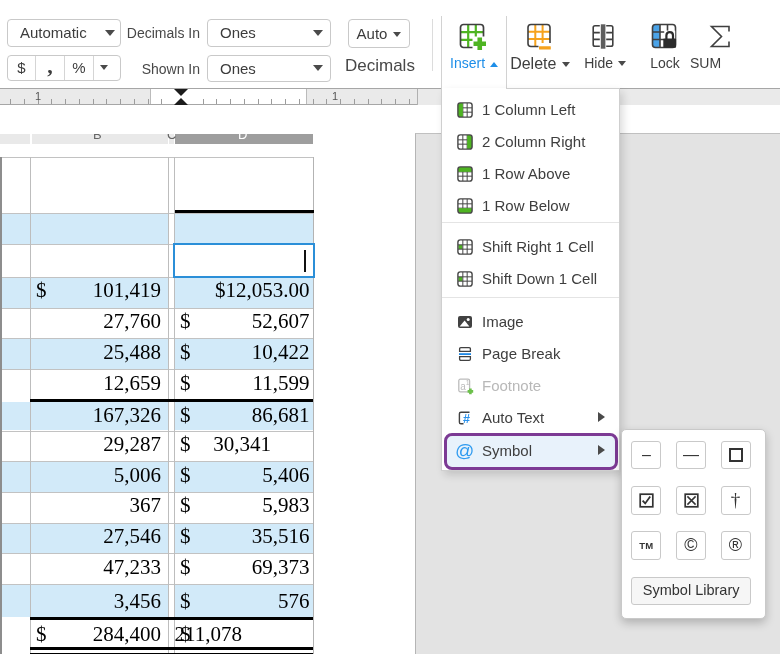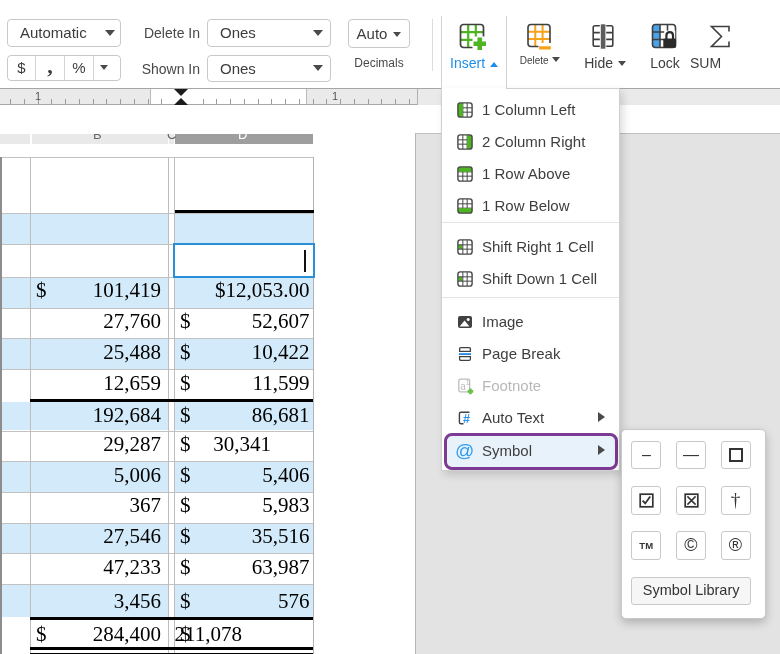--- a/index.html
+++ b/index.html
@@ -2,46 +2,46 @@
 <html><head><meta charset="utf-8"><style>html,body{margin:0;padding:0}body{width:780px;height:654px;position:relative;overflow:hidden;background:#fff;font-family:"Liberation Sans",sans-serif}div{position:absolute;box-sizing:border-box}.chev{width:0;height:0;border-left:5px solid transparent;border-right:5px solid transparent;border-top:6px solid #4a4a4a}.chevs{display:inline-block;width:0;height:0;border-left:4.5px solid transparent;border-right:4.5px solid transparent;border-top:5.5px solid #4a4a4a;margin-left:6px;vertical-align:2px}.arrR{width:0;height:0;border-top:5.5px solid transparent;border-bottom:5.5px solid transparent;border-left:7.5px solid #4a4a4a}.mi{font-size:15px;color:#3e3e3e;line-height:32px;white-space:nowrap}.num{font-family:"Liberation Serif",serif;font-size:21px;color:#000;white-space:nowrap}</style></head><body>
 <div style="left:7px;top:19px;width:114px;height:28px;border:1px solid #c9c9c9;border-radius:4px;font-size:15px;color:#3c3c3c;line-height:26px;padding-left:12px">Automatic</div>
 <div class="chev" style="left:105px;top:30px"></div>
 <div style="left:7px;top:55px;width:114px;height:26px;border:1px solid #c9c9c9;border-radius:4px;display:flex;align-items:stretch;font-size:15px;color:#3c3c3c">
     <span style="flex:0 0 27px;border-right:1px solid #d5d5d5;text-align:center;line-height:24px">$</span>
     <span style="flex:0 0 28px;border-right:1px solid #d5d5d5;text-align:center;line-height:20px;font-weight:bold;font-size:22px;font-family:&quot;Liberation Serif&quot;,serif">,</span>
     <span style="flex:0 0 28px;border-right:1px solid #d5d5d5;text-align:center;line-height:24px">%</span>
     <span style="flex:1;position:relative"></span>
   </div>
 <div class="chev" style="left:100px;top:65px;border-left-width:4.5px;border-right-width:4.5px;border-top-width:5.5px"></div>
-<div style="left:100px;top:25px;width:100px;text-align:right;font-size:14px;color:#484848">Delete In</div>
+<div style="left:100px;top:25px;width:100px;text-align:right;font-size:14px;color:#484848">Decimals In</div>
 <div style="left:100px;top:61px;width:100px;text-align:right;font-size:14px;color:#484848">Shown In</div>
 <div style="left:207px;top:19px;width:124px;height:28px;border:1px solid #c9c9c9;border-radius:4px;font-size:15px;color:#3c3c3c;line-height:26px;padding-left:12px">Ones</div>
 <div class="chev" style="left:313px;top:30px"></div>
 <div style="left:207px;top:55px;width:124px;height:27px;border:1px solid #c9c9c9;border-radius:4px;font-size:15px;color:#3c3c3c;line-height:25px;padding-left:12px">Ones</div>
 <div class="chev" style="left:313px;top:65px"></div>
 <div style="left:348px;top:19px;width:62px;height:29px;border:1px solid #c9c9c9;border-radius:4px;font-size:15px;color:#3c3c3c;line-height:27px;text-align:center">Auto<span class="chevs"></span></div>
-<div style="left:345px;top:56px;width:68px;text-align:center;font-size:12px;color:#484848">Decimals</div>
+<div style="left:345px;top:56px;width:68px;text-align:center;font-size:17px;color:#484848">Decimals</div>
 <div style="left:432px;top:19px;width:1px;height:52px;background:#dcdcdc"></div>
 <div style="left:441px;top:16px;width:66px;height:72px;background:#fff;border-left:1px solid #d2d2d2;border-right:1px solid #d2d2d2;z-index:5"></div>
 <div style="left:459px;top:23px;z-index:6"><svg width="28" height="28" viewBox="0 0 28 28">
       <rect x="1.5" y="1.5" width="23" height="23" rx="3" fill="#fff"></rect>
       <path d="M9.2 1.5 V24.5 M16.8 1.5 V22 M1.5 9.2 H24.5 M1.5 16.8 H15" stroke="#4eb422" stroke-width="2.2" fill="none"></path>
       <rect x="1.5" y="1.5" width="23" height="23" rx="3" fill="none" stroke="#3f3f3f" stroke-width="1.7"></rect>
       <rect x="13.5" y="13.5" width="14.5" height="14.5" fill="#fff"></rect>
       <path d="M20.75 14.5 V27 M14.5 20.75 H27" stroke="#4eb422" stroke-width="4.6" fill="none"></path>
     </svg></div>
 <div style="left:441px;top:55px;width:66px;text-align:center;font-size:14px;color:#1e8ee8;z-index:6">Insert <span style="display:inline-block;width:0;height:0;border-left:4.5px solid transparent;border-right:4.5px solid transparent;border-bottom:5.5px solid #1e8ee8;margin-left:1px;vertical-align:1px"></span></div>
 <div style="left:526px;top:23px"><svg width="28" height="28" viewBox="0 0 28 28">
       <rect x="2" y="1.5" width="22" height="22" rx="3" fill="#fff"></rect>
       <path d="M9.3 1.5 V23.5 M16.6 1.5 V23.5 M2 8.8 H24 M2 16.1 H24" stroke="#f6a21d" stroke-width="2" fill="none"></path>
       <rect x="2" y="1.5" width="22" height="22" rx="3" fill="none" stroke="#3f3f3f" stroke-width="1.6"></rect>
       <rect x="12.5" y="20" width="15.5" height="8" fill="#fff"></rect>
       <rect x="13" y="23.2" width="11.8" height="3.4" rx="0.5" fill="#f6a21d"></rect>
     </svg></div>
-<div style="left:505px;top:55px;width:70px;text-align:center;font-size:10px;color:#3e3e3e">Delete <span class="chevs" style="margin-left:1px"></span></div>
+<div style="left:505px;top:55px;width:70px;text-align:center;font-size:16px;color:#3e3e3e">Delete <span class="chevs" style="margin-left:1px"></span></div>
 <div style="left:590px;top:23px"><svg width="28" height="28" viewBox="0 0 28 28">
       <path d="M9.8 2.8 H5 Q3.2 2.8 3.2 4.6 V21.4 Q3.2 23.2 5 23.2 H9.8 M3.2 9.6 H9.8 M3.2 16.4 H9.8" stroke="#3f3f3f" stroke-width="1.6" fill="none"></path>
       <path d="M16.2 2.8 H21 Q22.8 2.8 22.8 4.6 V21.4 Q22.8 23.2 21 23.2 H16.2 M22.8 9.6 H16.2 M22.8 16.4 H16.2" stroke="#3f3f3f" stroke-width="1.6" fill="none"></path>
       <rect x="10.8" y="1.3" width="4.6" height="24.4" fill="#5d5d5d"></rect>
     </svg></div>
 <div style="left:574px;top:55px;width:62px;text-align:center;font-size:14px;color:#3e3e3e">Hide <span class="chevs" style="margin-left:1px"></span></div>
 <div style="left:651px;top:23px"><svg width="28" height="28" viewBox="0 0 28 28">
       <rect x="1.5" y="1.5" width="23" height="23" rx="3" fill="#fff"></rect>
       <path d="M1.5 1.5 h7.5 v23 h-7.5 z" fill="#4aa3e8" clip-path="inset(0 round 3px)"></path>
       <path d="M9 1.5 V24.5 M16.5 1.5 V24.5 M1.5 9 H24.5 M1.5 16.5 H24.5" stroke="#3f3f3f" stroke-width="1.6" fill="none"></path>
@@ -155,38 +155,38 @@
 <div class="num" style="left:174.5px;top:277.2px;width:135px;height:30px;line-height:27px;text-align:right;z-index:3">$12,053.00</div>
 <div class="num" style="left:32px;top:308.3px;width:129px;height:30px;line-height:27px;text-align:right;z-index:3">27,760</div>
 <div class="num" style="left:180px;top:308.3px;height:30px;line-height:27px;z-index:3">$</div>
 <div class="num" style="left:174.5px;top:308.3px;width:135px;height:30px;line-height:27px;text-align:right;z-index:3">52,607</div>
 <div class="num" style="left:32px;top:339.0px;width:129px;height:30px;line-height:27px;text-align:right;z-index:3">25,488</div>
 <div class="num" style="left:180px;top:339.0px;height:30px;line-height:27px;z-index:3">$</div>
 <div class="num" style="left:174.5px;top:339.0px;width:135px;height:30px;line-height:27px;text-align:right;z-index:3">10,422</div>
 <div class="num" style="left:32px;top:369.7px;width:129px;height:29px;line-height:27px;text-align:right;z-index:3">12,659</div>
 <div class="num" style="left:180px;top:369.7px;height:29px;line-height:27px;z-index:3">$</div>
 <div class="num" style="left:174.5px;top:369.7px;width:135px;height:29px;line-height:27px;text-align:right;z-index:3">11,599</div>
-<div class="num" style="left:32px;top:402.2px;width:129px;height:28px;line-height:27px;text-align:right;z-index:3">192,684</div>
+<div class="num" style="left:32px;top:402.2px;width:129px;height:28px;line-height:27px;text-align:right;z-index:3">167,326</div>
 <div class="num" style="left:180px;top:402.2px;height:28px;line-height:27px;z-index:3">$</div>
 <div class="num" style="left:174.5px;top:402.2px;width:135px;height:28px;line-height:27px;text-align:right;z-index:3">86,681</div>
 <div class="num" style="left:32px;top:431.0px;width:129px;height:30px;line-height:27px;text-align:right;z-index:3">29,287</div>
 <div class="num" style="left:180px;top:431.0px;height:30px;line-height:27px;z-index:3">$</div>
 <div class="num" style="left:174.5px;top:431.0px;width:135px;height:30px;line-height:27px;text-align:center;z-index:3">30,341</div>
 <div class="num" style="left:32px;top:461.6px;width:129px;height:30px;line-height:27px;text-align:right;z-index:3">5,006</div>
 <div class="num" style="left:180px;top:461.6px;height:30px;line-height:27px;z-index:3">$</div>
 <div class="num" style="left:174.5px;top:461.6px;width:135px;height:28px;line-height:27px;text-align:right;z-index:3">5,406</div>
 <div class="num" style="left:32px;top:492.3px;width:129px;height:30px;line-height:27px;text-align:right;z-index:3">367</div>
 <div class="num" style="left:180px;top:492.3px;height:30px;line-height:27px;z-index:3">$</div>
 <div class="num" style="left:174.5px;top:492.3px;width:135px;height:30px;line-height:27px;text-align:right;z-index:3">5,983</div>
 <div class="num" style="left:32px;top:523.0px;width:129px;height:30px;line-height:27px;text-align:right;z-index:3">27,546</div>
 <div class="num" style="left:180px;top:523.0px;height:30px;line-height:27px;z-index:3">$</div>
 <div class="num" style="left:174.5px;top:523.0px;width:135px;height:30px;line-height:27px;text-align:right;z-index:3">35,516</div>
 <div class="num" style="left:32px;top:553.7px;width:129px;height:30px;line-height:27px;text-align:right;z-index:3">47,233</div>
 <div class="num" style="left:180px;top:553.7px;height:30px;line-height:27px;z-index:3">$</div>
-<div class="num" style="left:174.5px;top:553.7px;width:135px;height:30px;line-height:27px;text-align:right;z-index:3">63,987</div>
+<div class="num" style="left:174.5px;top:553.7px;width:135px;height:30px;line-height:27px;text-align:right;z-index:3">69,373</div>
 <div class="num" style="left:32px;top:587.7px;width:129px;height:29px;line-height:27px;text-align:right;z-index:3">3,456</div>
 <div class="num" style="left:180px;top:587.7px;height:29px;line-height:27px;z-index:3">$</div>
 <div class="num" style="left:174.5px;top:587.7px;width:135px;height:29px;line-height:27px;text-align:right;z-index:3">576</div>
 <div class="num" style="left:36px;top:621.2px;height:26px;line-height:27px;z-index:3">$</div>
 <div class="num" style="left:32px;top:621.2px;width:129px;height:26px;line-height:27px;text-align:right;z-index:3">284,400</div>
 <div class="num" style="left:180px;top:621.2px;height:26px;line-height:27px;z-index:3">$</div>
 <div class="num" style="left:174.5px;top:621.2px;width:135px;height:26px;line-height:27px;z-index:3">211,078</div>
 <div style="left:441px;top:88px;width:179px;height:383px;background:#fff;border-left:1px solid #cfcfcf;border-right:1px solid #cfcfcf;border-bottom:1px solid #cfcfcf;box-shadow:3px 4px 8px rgba(0,0,0,0.14);z-index:5"></div>
 <div style="left:506px;top:87.5px;width:114px;height:1px;background:#cfcfcf;z-index:6"></div>
 <div style="left:457px;top:101.5px;z-index:6;line-height:0"><svg width="16" height="16" viewBox="0 0 16 16">

